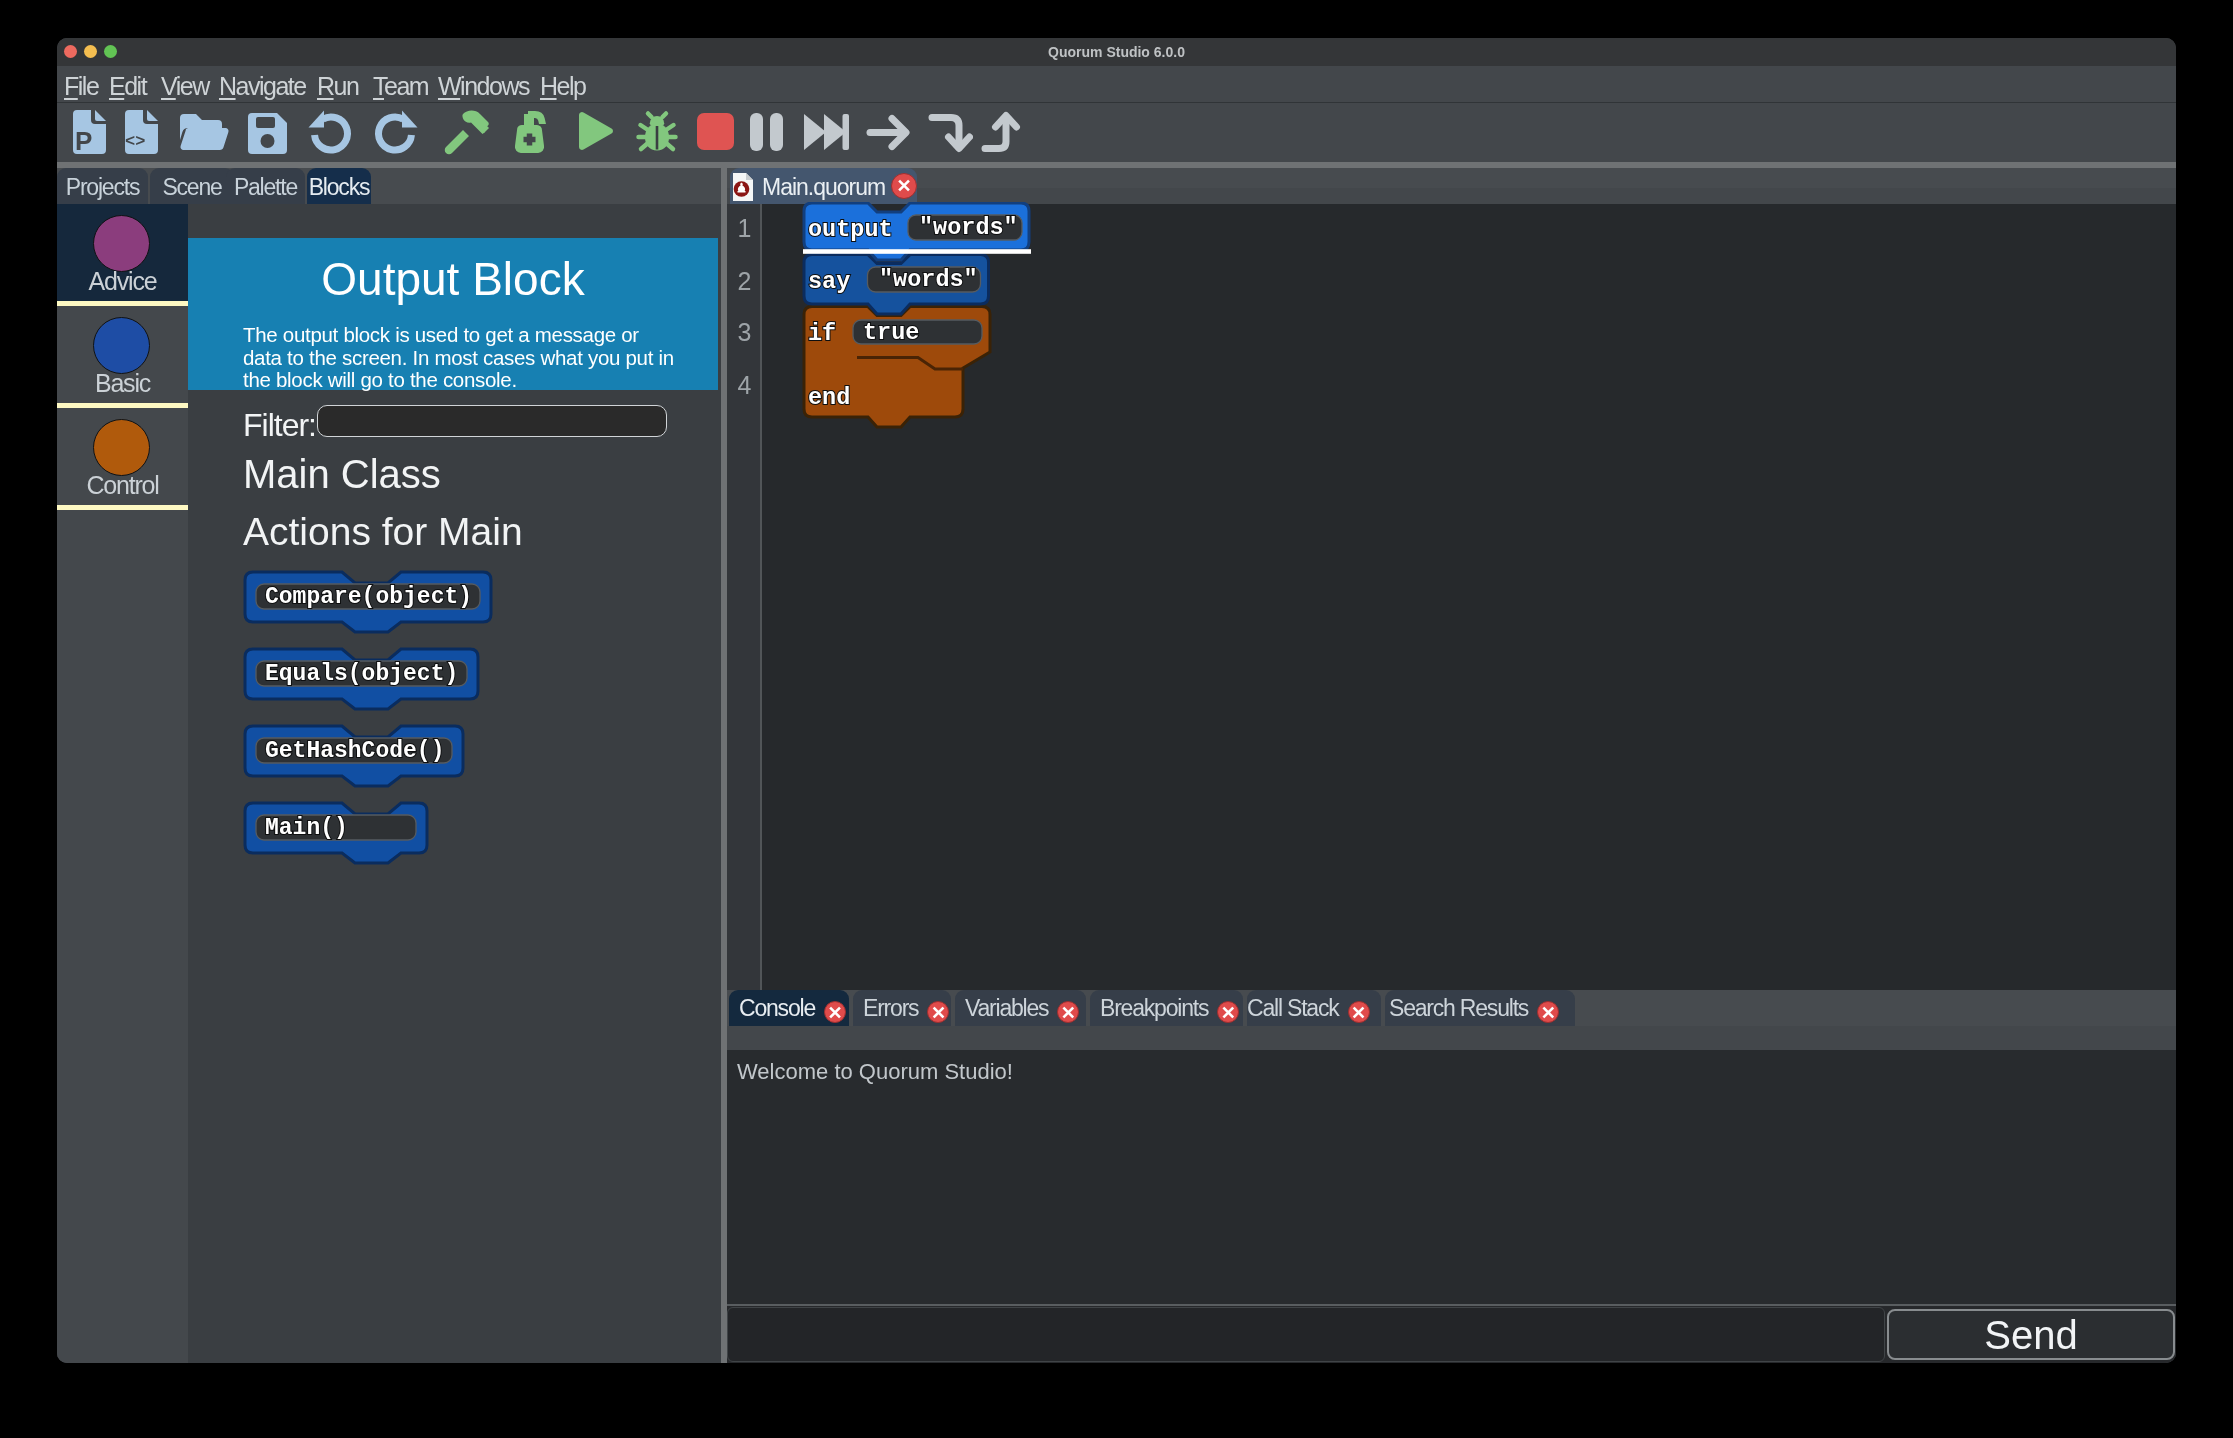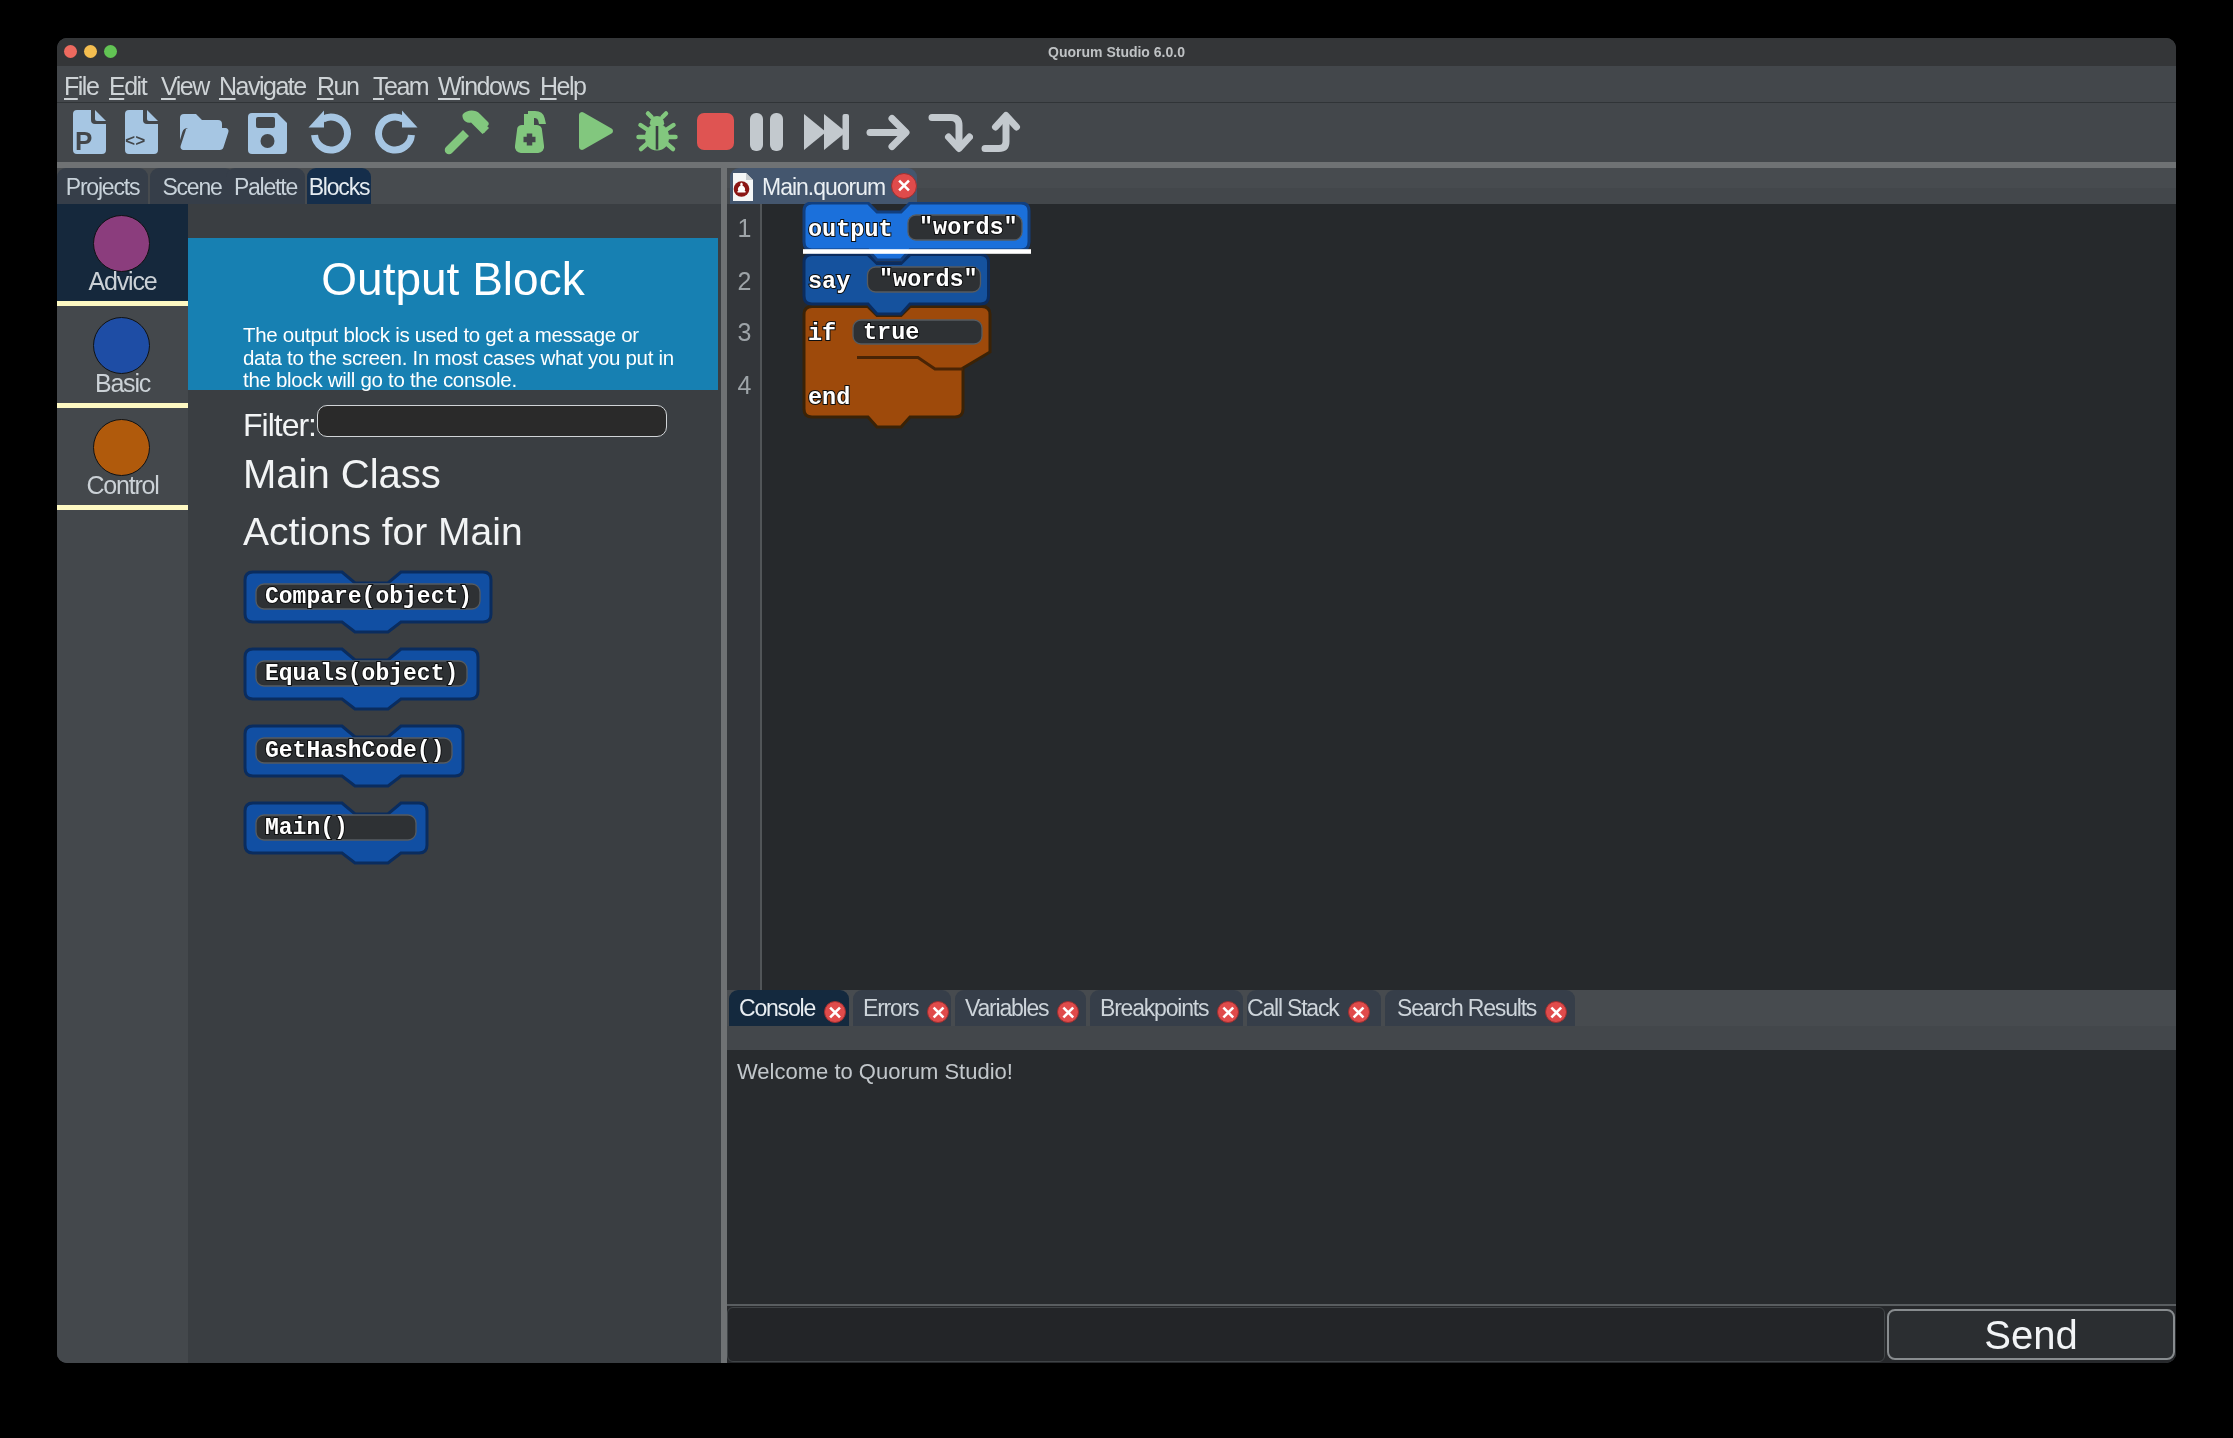--- a/index.html
+++ b/index.html
@@ -237,21 +237,21 @@
     </svg>
     </div>
   </div>
   <div id="hdiv"></div>
   <div id="constabs">
     <div class="ctab" style="left:2px;width:120px;background:#14293E;color:#E8EDF1;padding-left:10px">Console<span class="xic" style="margin-left:9px">✕</span></div>
     <div class="ctab" style="left:126px;width:98px;padding-left:10px">Errors<span class="xic" style="margin-left:9px">✕</span></div>
     <div class="ctab" style="left:228px;width:131px;padding-left:10px">Variables<span class="xic" style="margin-left:9px">✕</span></div>
     <div class="ctab" style="left:363px;width:153px;padding-left:10px">Breakpoints<span class="xic" style="margin-left:9px">✕</span></div>
     <div class="ctab" style="left:520px;width:134px;padding-left:0">Call Stack<span class="xic" style="margin-left:9px">✕</span></div>
-    <div class="ctab" style="left:658px;width:190px;padding-left:12px">Search Results<span class="xic" style="margin-left:9px">✕</span></div>
+    <div class="ctab" style="left:658px;width:190px;padding-left:4px">Search Results<span class="xic" style="margin-left:9px">✕</span></div>
   </div>
   <div id="consolebody">
     <div class="mono" style="position:absolute;left:10px;top:9px;font-size:22px;color:#C2C7CB">Welcome to Quorum Studio!</div>
   </div>
   <div id="inputrow"></div>
   <div id="field"></div>
   <div id="send">Send</div>
 </div>
 
 </body></html>

